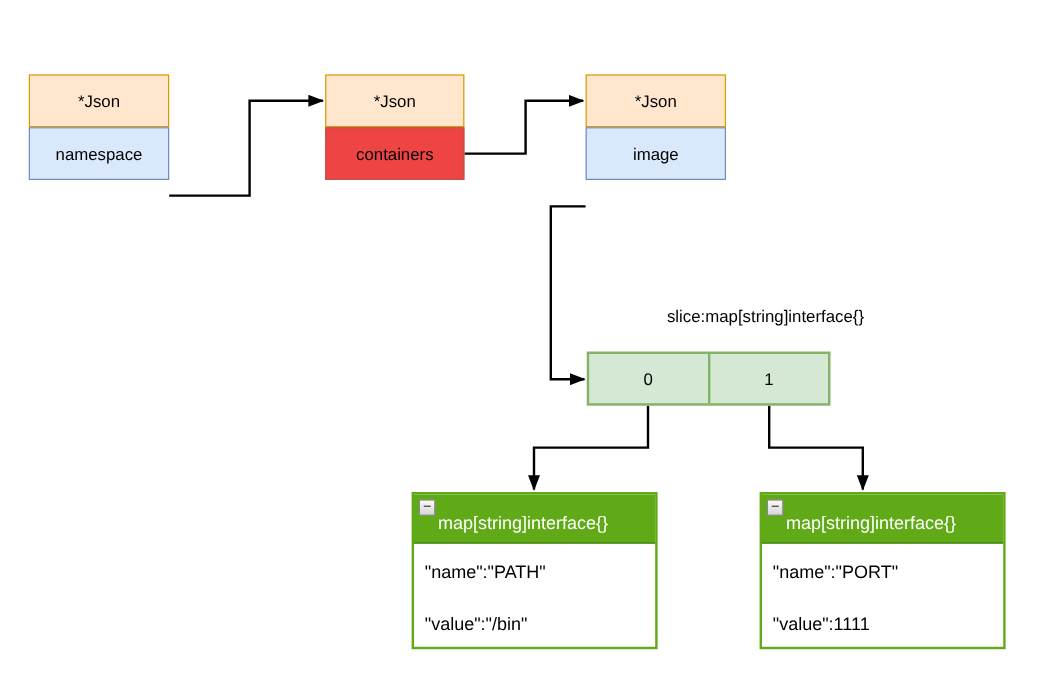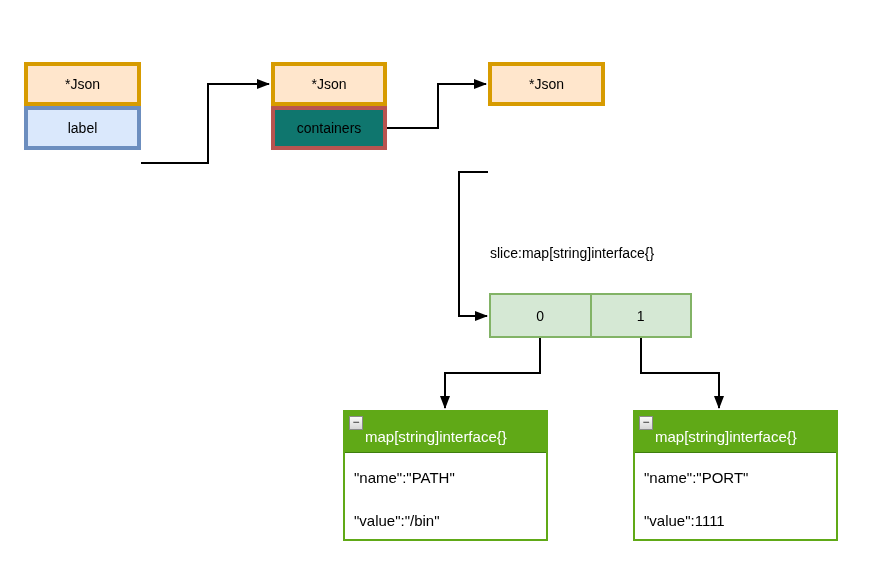--- a/index.html
+++ b/index.html
@@ -30,32 +30,32 @@
     position: absolute;
   }
   .row {
     box-sizing: border-box;
     height: 44px;
     width: 100%;
     display: flex;
     align-items: center;
     justify-content: center;
     font-size: 14px;
-    border: 4px solid #a3a3a3;
+    border: 1px solid #a3a3a3;
   }
   .row.orange { background: #ffe6cc; border-color: #d79b00; }
   .row.blue   { background: #dae8fc; border-color: #6c8ebf; }
-  .row.red    { background: #0f766e; border-color: #b85450; }
+  .row.red    { background: #ef4444; border-color: #b85450; }
 
   .slice-label {
     position: absolute;
     left: 490px;
-    top: 245px;
+    top: 255px;
     width: 230px;
-    text-align: left;
+    text-align: right;
     font-size: 14px;
   }
   .slice-box {
     position: absolute;
     left: 489px;
     top: 293px;
     width: 203px;
     height: 45px;
     box-sizing: border-box;
     display: flex;
@@ -131,30 +131,31 @@
     </defs>
     <path d="M141,163 H208 V84 H269" marker-end="url(#arrowhead)"></path>
     <path d="M387,128 H438 V84 H486" marker-end="url(#arrowhead)"></path>
     <path d="M488,172 H459 V316 H487" marker-end="url(#arrowhead)"></path>
     <path d="M540,338 V373 H445 V408" marker-end="url(#arrowhead)"></path>
     <path d="M641,338 V373 H719 V408" marker-end="url(#arrowhead)"></path>
   </svg>
 
   <div class="node" style="left:24px; top:62px; width:117px;">
     <div class="row orange">*Json</div>
-    <div class="row blue">label</div>
+    <div class="row blue">namespace</div>
   </div>
 
   <div class="node" style="left:271px; top:62px; width:116px;">
     <div class="row orange">*Json</div>
     <div class="row red">containers</div>
   </div>
 
   <div class="node" style="left:488px; top:62px; width:117px;">
     <div class="row orange">*Json</div>
+    <div class="row blue">image</div>
   </div>
 
   <div class="slice-label">slice:map[string]interface{}</div>
   <div class="slice-box">
     <div class="slice-cell">0</div>
     <div class="slice-cell">1</div>
   </div>
 
   <div class="map-node" style="left:343px; top:410px;">
     <div class="map-header">

